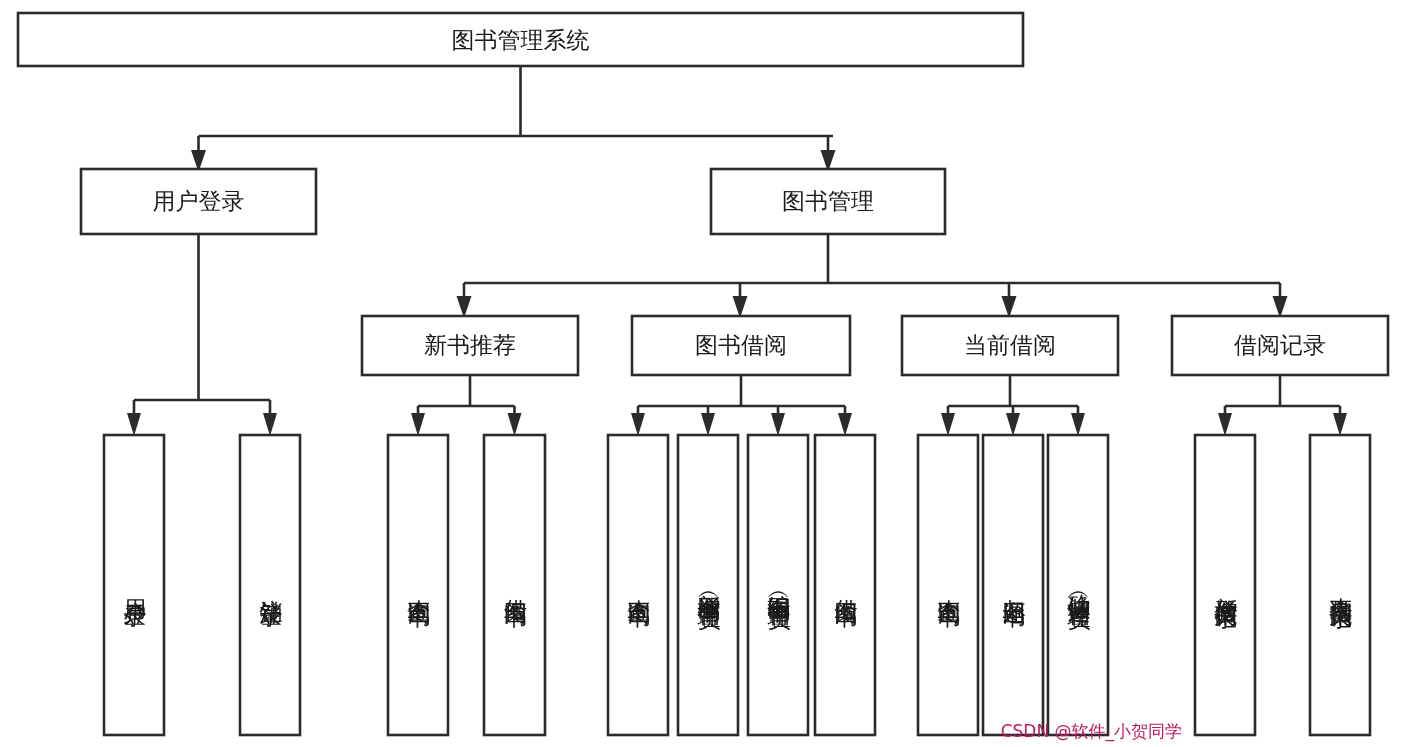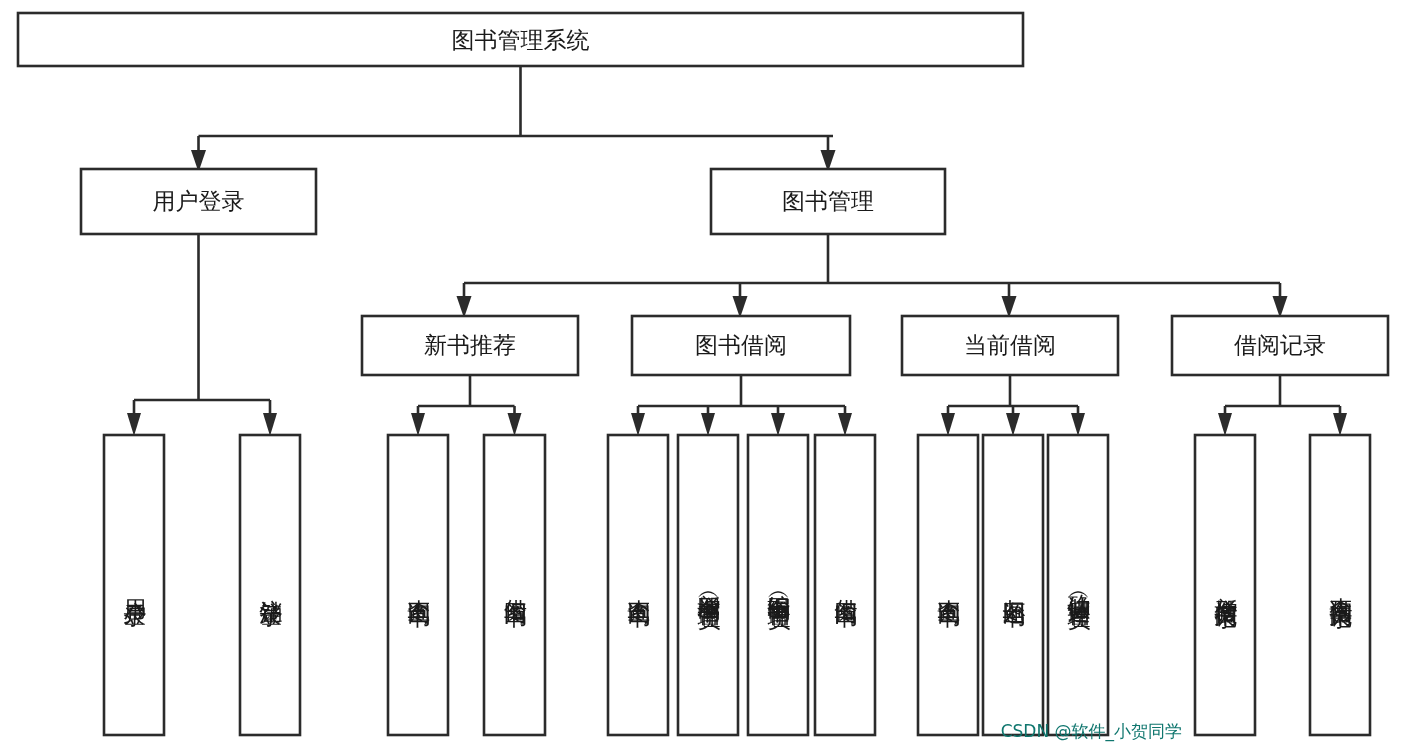--- a/index.html
+++ b/index.html
@@ -55,21 +55,21 @@
   .arrow-head {
     fill: #2b2b2b;
     stroke: none;
   }
   .watermark {
     position: absolute;
     right: 8px;
     bottom: 4px;
     font-family: "DejaVu Sans", "Liberation Sans", sans-serif;
     font-size: 17px;
-    color: #0f766e;
+    color: #be185d;
     white-space: nowrap;
     user-select: none;
   }
 </style>
 </head>
 <body>
 
 <div id="diagram-root">
 
   <svg id="flowchart" viewBox="0 0 1405 747">

